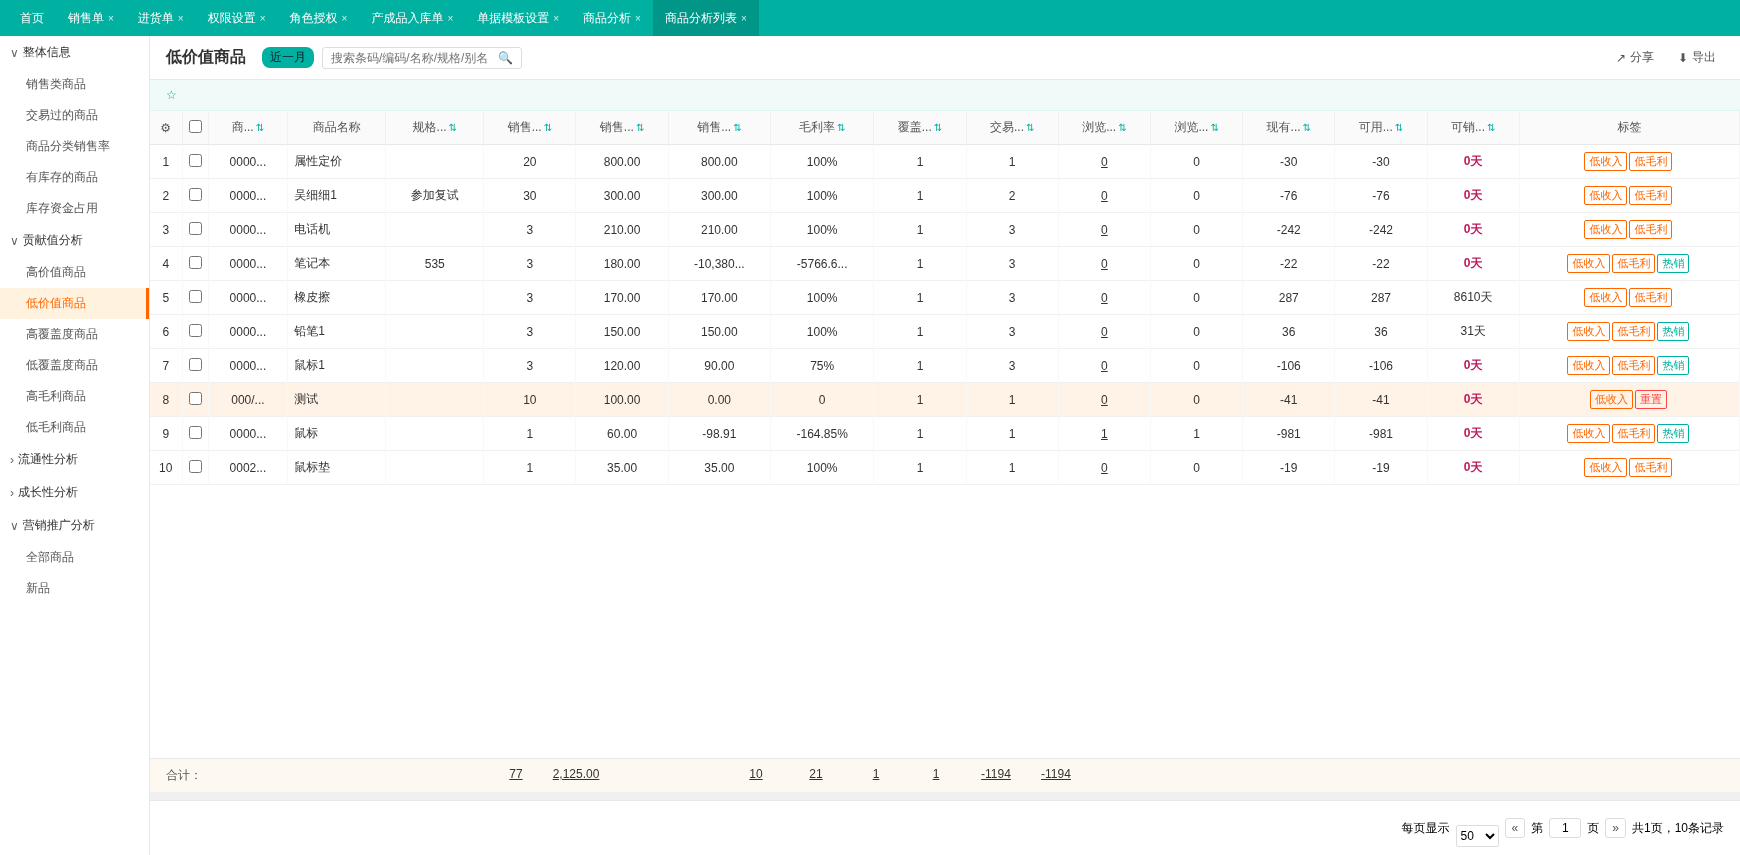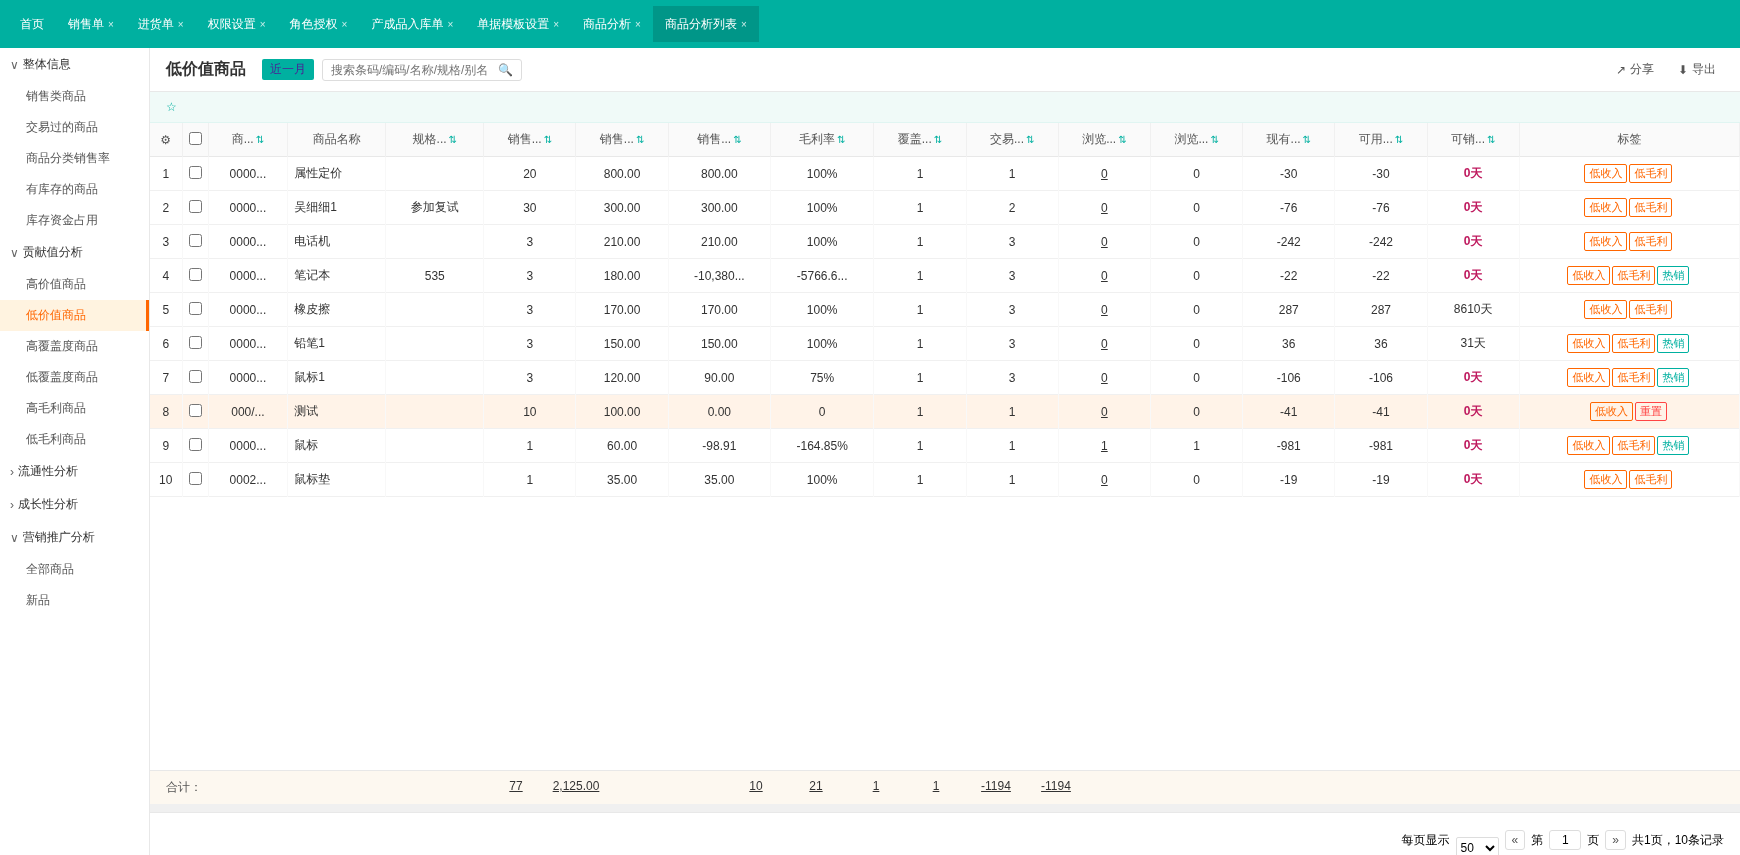--- a/index.html
+++ b/index.html
@@ -3,21 +3,21 @@
   <meta charset="utf-8">
   <style>
     * { box-sizing: border-box; margin: 0; padding: 0; font-family: 'Microsoft YaHei', Arial, sans-serif; font-size: 12px; }
     body { background: #f5f5f5; overflow: hidden; }
     
     
     .top-nav {
       background: #00b0a0;
       display: flex;
       align-items: center;
-      height: 48px;
+      height: 36px;
       padding: 0 8px;
       color: white;
     }
     .nav-item {
       padding: 0 12px;
       height: 36px;
       display: flex;
       align-items: center;
       cursor: pointer;
       color: white;
@@ -76,24 +76,24 @@
       gap: 8px;
     }
     .page-title {
       font-size: 16px;
       font-weight: 600;
       color: #333;
       margin-right: 8px;
     }
     .period-btn {
       background: #00b0a0;
-      color: #4c1d95;
+      color: #0f172a;
       border: none;
       padding: 2px 8px;
-      border-radius: 2px;
+      border-radius: 8px;
       cursor: pointer;
       font-size: 12px;
     }
     .search-box {
       display: flex;
       align-items: center;
       border: 1px solid #ddd;
       border-radius: 3px;
       padding: 3px 8px;
       width: 200px;

